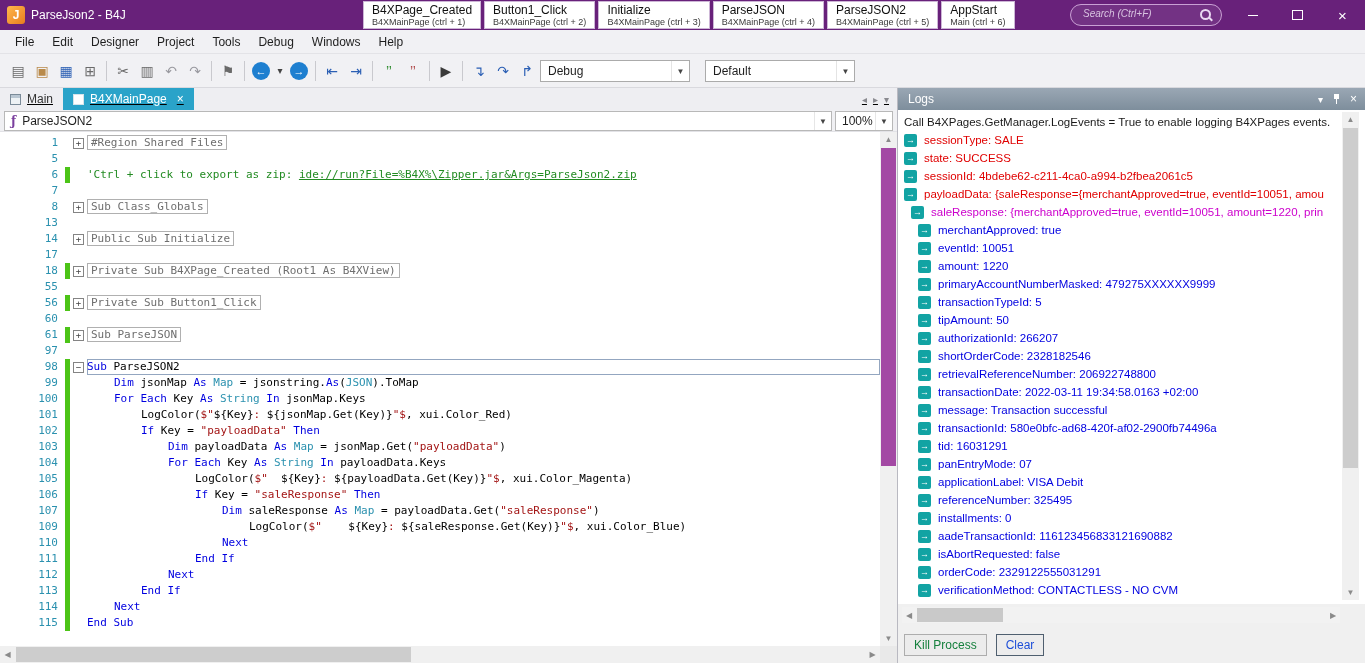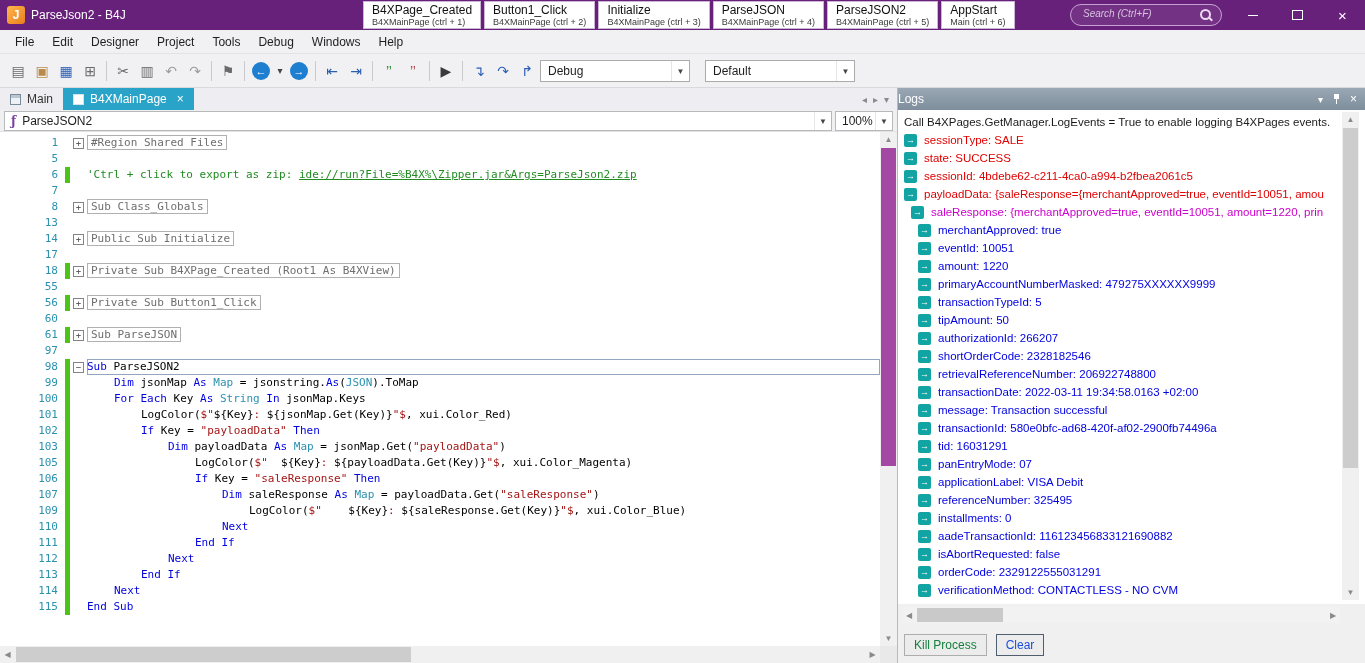--- a/index.html
+++ b/index.html
@@ -41,21 +41,21 @@
   .tbi.circ{width:18px;height:18px;border-radius:50%;background:#1E7FD0;color:#fff !important;font-size:11px;margin:0 3px;}
   .tbi.small{font-size:10px;width:12px;}
   .tsep{width:1px;height:20px;background:#C9C9CE;margin:0 4px;flex:0 0 auto;}
   .tbcombo{position:absolute;top:6px;width:150px;height:22px;background:#fff;border:1px solid #ABABAB;box-sizing:border-box;
            font-size:12px;display:flex;align-items:center;padding-left:7px;color:#1e1e1e;}
   .tbcombo .arr{position:absolute;right:0;top:0;width:17px;height:100%;display:flex;align-items:center;justify-content:center;
            color:#444;font-size:8px;border-left:1px solid #E4E4E4;}
   .combo-debug{left:540px;} .combo-default{left:705px;}
 
   
-  .doctabs{position:absolute;left:0;top:88px;width:897px;height:22px;background:#EEEEF2;display:flex;align-items:stretch;}
+  .doctabs{position:absolute;left:0;top:88px;width:897px;height:22px;background:#EEEEF2;display:flex;align-items:stretch;text-decoration:underline;}
   .dt{display:flex;align-items:center;padding:0 10px;font-size:12px;gap:6px;color:#333;}
   .dt.active{background:var(--active-tab,#2AA3C9);color:#fff;}
   .ticon{width:11px;height:11px;box-sizing:border-box;flex:0 0 auto;}
   .ticon.win{border:1px solid #7b8b99;background:linear-gradient(#b9c6d2 30%,#eef2f5 30%);}
   .ticon.page{border:1px solid #d6e4ea;background:#fff;}
   .dt .x{margin-left:4px;font-size:12px;line-height:12px;}
   .tabnav{margin-left:auto;display:flex;align-items:center;gap:6px;padding-right:8px;color:#8a8a90;font-size:10px;}
 
   
   .editor{position:absolute;left:0;top:110px;width:897px;height:553px;background:#fff;}
@@ -97,21 +97,21 @@
   .hscroll{position:absolute;left:0;top:536px;width:880px;height:17px;}
   .hscroll .lf{left:0;top:0;width:15px;height:17px;}
   .hscroll .rt{right:0;top:0;width:15px;height:17px;}
   .hthumb{position:absolute;top:1px;height:15px;left:16px;width:395px;background:#CDCDCD;}
   .corner{position:absolute;left:880px;top:536px;width:17px;height:17px;background:#E9E9E9;}
 
   
   .logspanel{position:absolute;left:897px;top:88px;width:468px;height:575px;background:#F0F0F0;
              border-left:1px solid #B9B9C1;box-sizing:border-box;}
   .logshead{position:absolute;left:0;top:0;right:0;height:22px;background:linear-gradient(#9AA7B4,#7E8E9C);
-            color:#fff;font-size:12px;display:flex;align-items:center;box-sizing:border-box;}
+            color:#fff;font-size:12px;display:flex;align-items:center;padding-left:10px;box-sizing:border-box;}
   .hicons{margin-left:auto;display:flex;align-items:center;gap:9px;padding-right:8px;font-size:10px;}
   .pin{width:9px;height:10px;position:relative;}
   .pin::before{content:"";position:absolute;left:2px;top:0;width:5px;height:5px;background:#fff;}
   .pin::after{content:"";position:absolute;left:4px;top:5px;width:1px;height:5px;background:#fff;}
   .loglist{position:absolute;left:0;top:22px;width:467px;height:494px;background:#fff;overflow:hidden;
            padding:3px 0 0 6px;box-sizing:border-box;}
   .ll{height:18px;display:flex;align-items:center;font-size:11.5px;white-space:nowrap;overflow:hidden;}
   .licon{width:13px;height:13px;flex:0 0 auto;border-radius:2px;background:#12A3A3;color:#fff;font-size:9px;
          line-height:13px;text-align:center;margin-right:7px;}
   .ll.red{color:var(--log-red,#E00000);}
@@ -392,20 +392,26 @@
           <span class="fold"></span>
           <span class="ct" style="padding-left: 54px;"><span class="sg-k">If</span><span class="sg-p"> Key = </span><span class="sg-s">"payloadData"</span><span class="sg-p"> </span><span class="sg-k">Then</span></span>
         </div>
         <div class="cl">
           <span class="num">103</span>
           <span class="gbar on"></span>
           <span class="fold"></span>
           <span class="ct" style="padding-left: 81px;"><span class="sg-k">Dim</span><span class="sg-p"> payloadData </span><span class="sg-k">As</span><span class="sg-p"> </span><span class="sg-t">Map</span><span class="sg-p"> = jsonMap.Get(</span><span class="sg-s">"payloadData"</span><span class="sg-p">)</span></span>
         </div>
         <div class="cl">
+          <span class="num">104</span>
+          <span class="gbar on"></span>
+          <span class="fold"></span>
+          <span class="ct" style="padding-left: 81px;"><span class="sg-k">For Each</span><span class="sg-p"> Key </span><span class="sg-k">As</span><span class="sg-p"> </span><span class="sg-t">String</span><span class="sg-p"> </span><span class="sg-k">In</span><span class="sg-p"> payloadData.Keys</span></span>
+        </div>
+        <div class="cl">
           <span class="num">105</span>
           <span class="gbar on"></span>
           <span class="fold"></span>
           <span class="ct" style="padding-left: 108px;"><span class="sg-p">LogColor(</span><span class="sg-s">$"  </span><span class="sg-i">${Key}</span><span class="sg-s">: </span><span class="sg-i">${payloadData.Get(Key)}</span><span class="sg-s">"$</span><span class="sg-p">, xui.Color_Magenta)</span></span>
         </div>
         <div class="cl">
           <span class="num">106</span>
           <span class="gbar on"></span>
           <span class="fold"></span>
           <span class="ct" style="padding-left: 108px;"><span class="sg-k">If</span><span class="sg-p"> Key = </span><span class="sg-s">"saleResponse"</span><span class="sg-p"> </span><span class="sg-k">Then</span></span>

